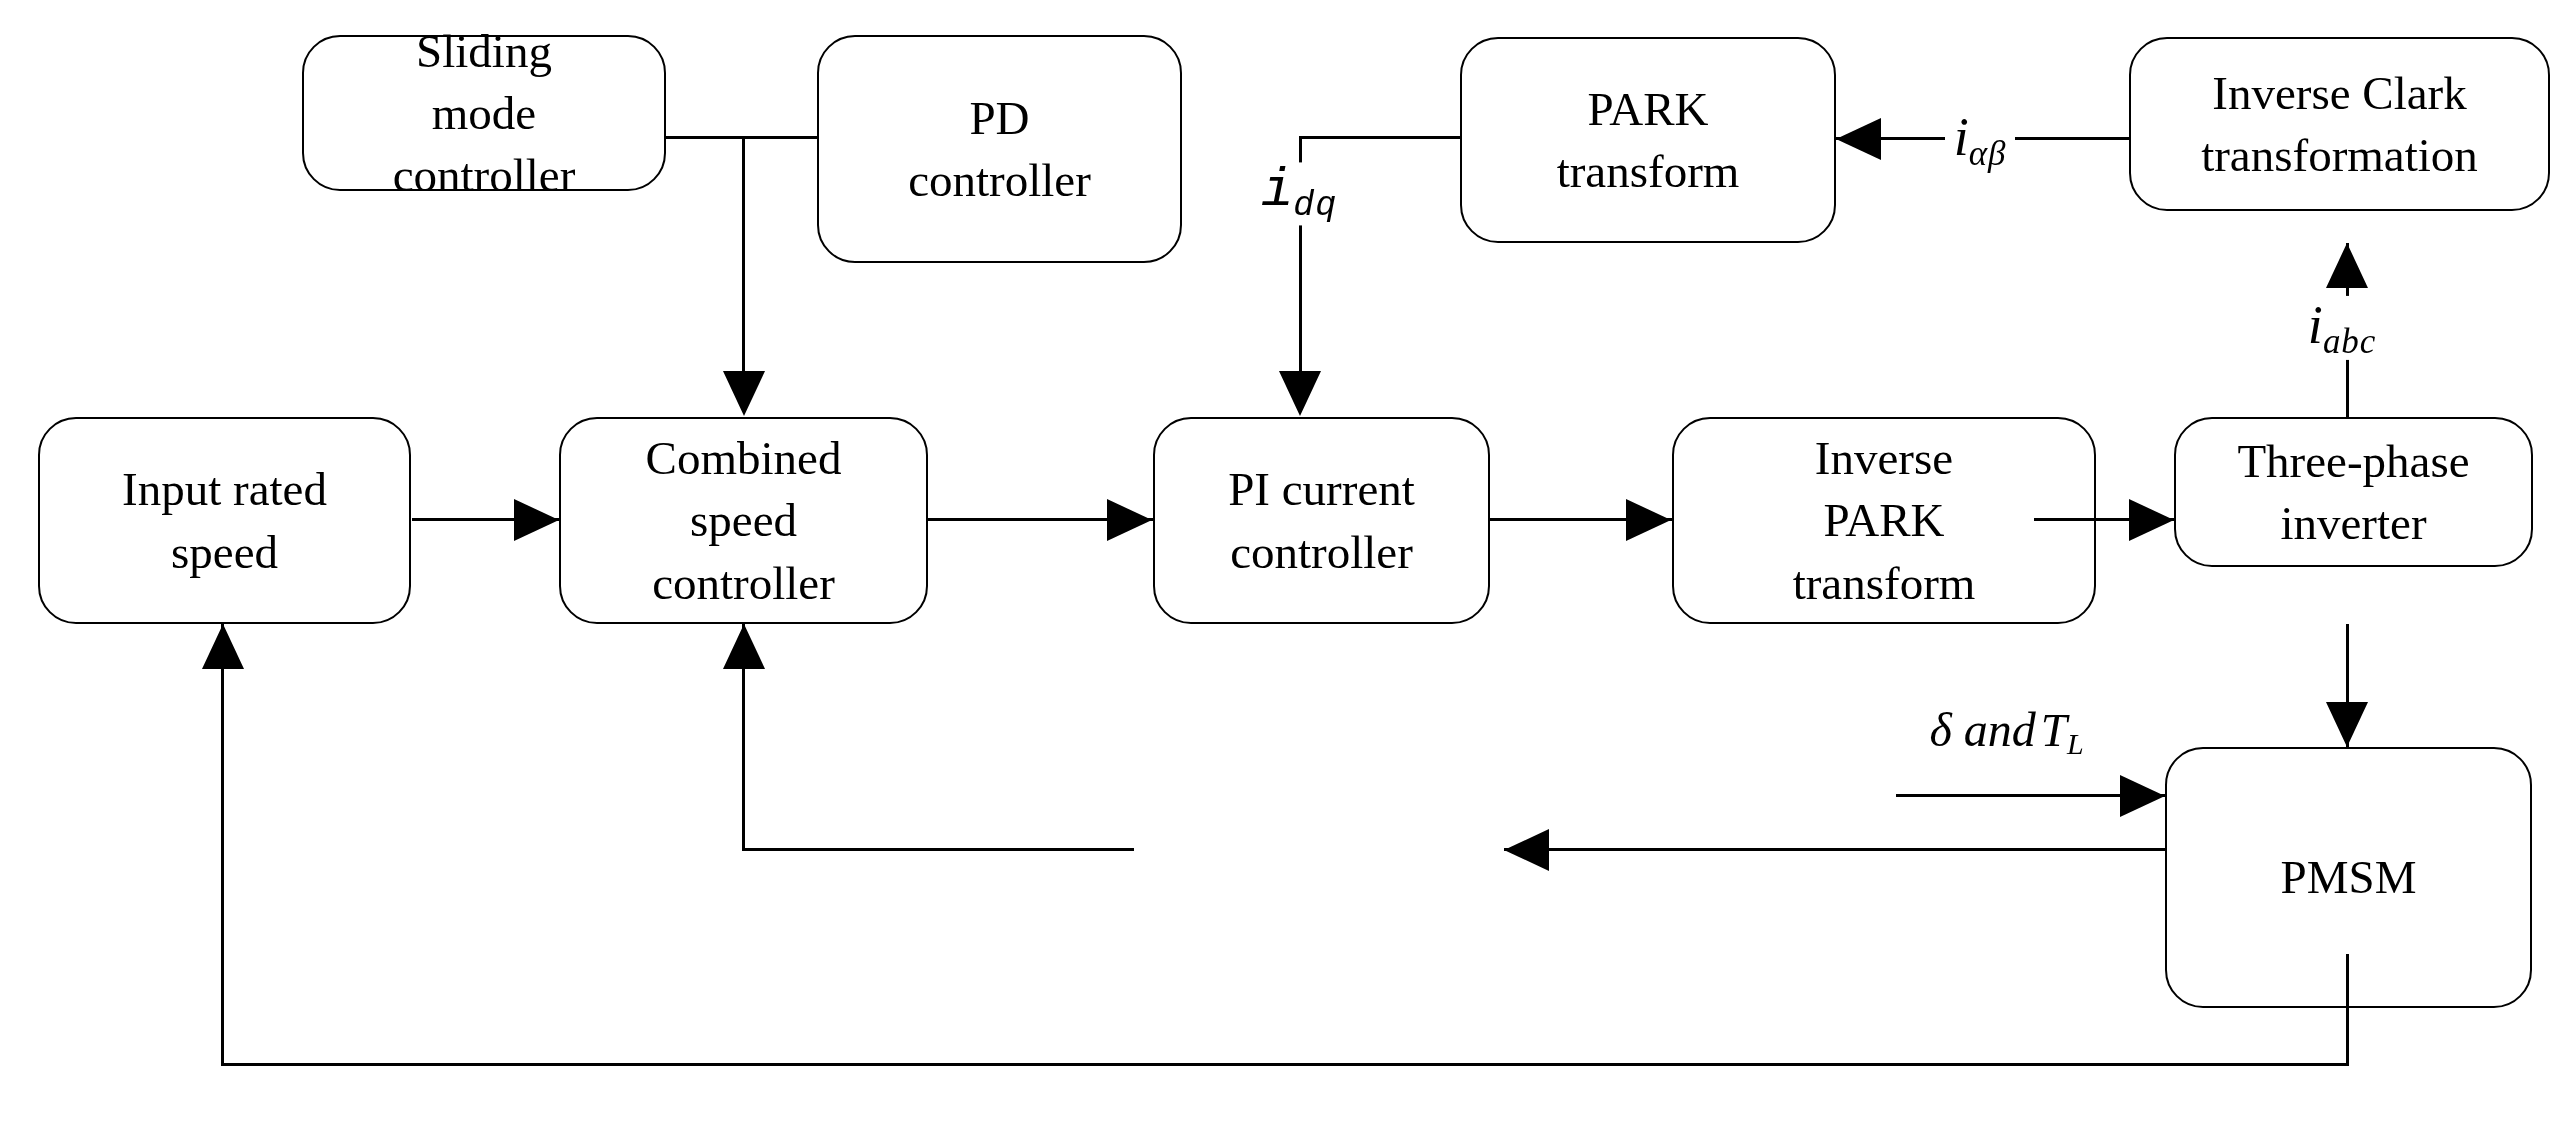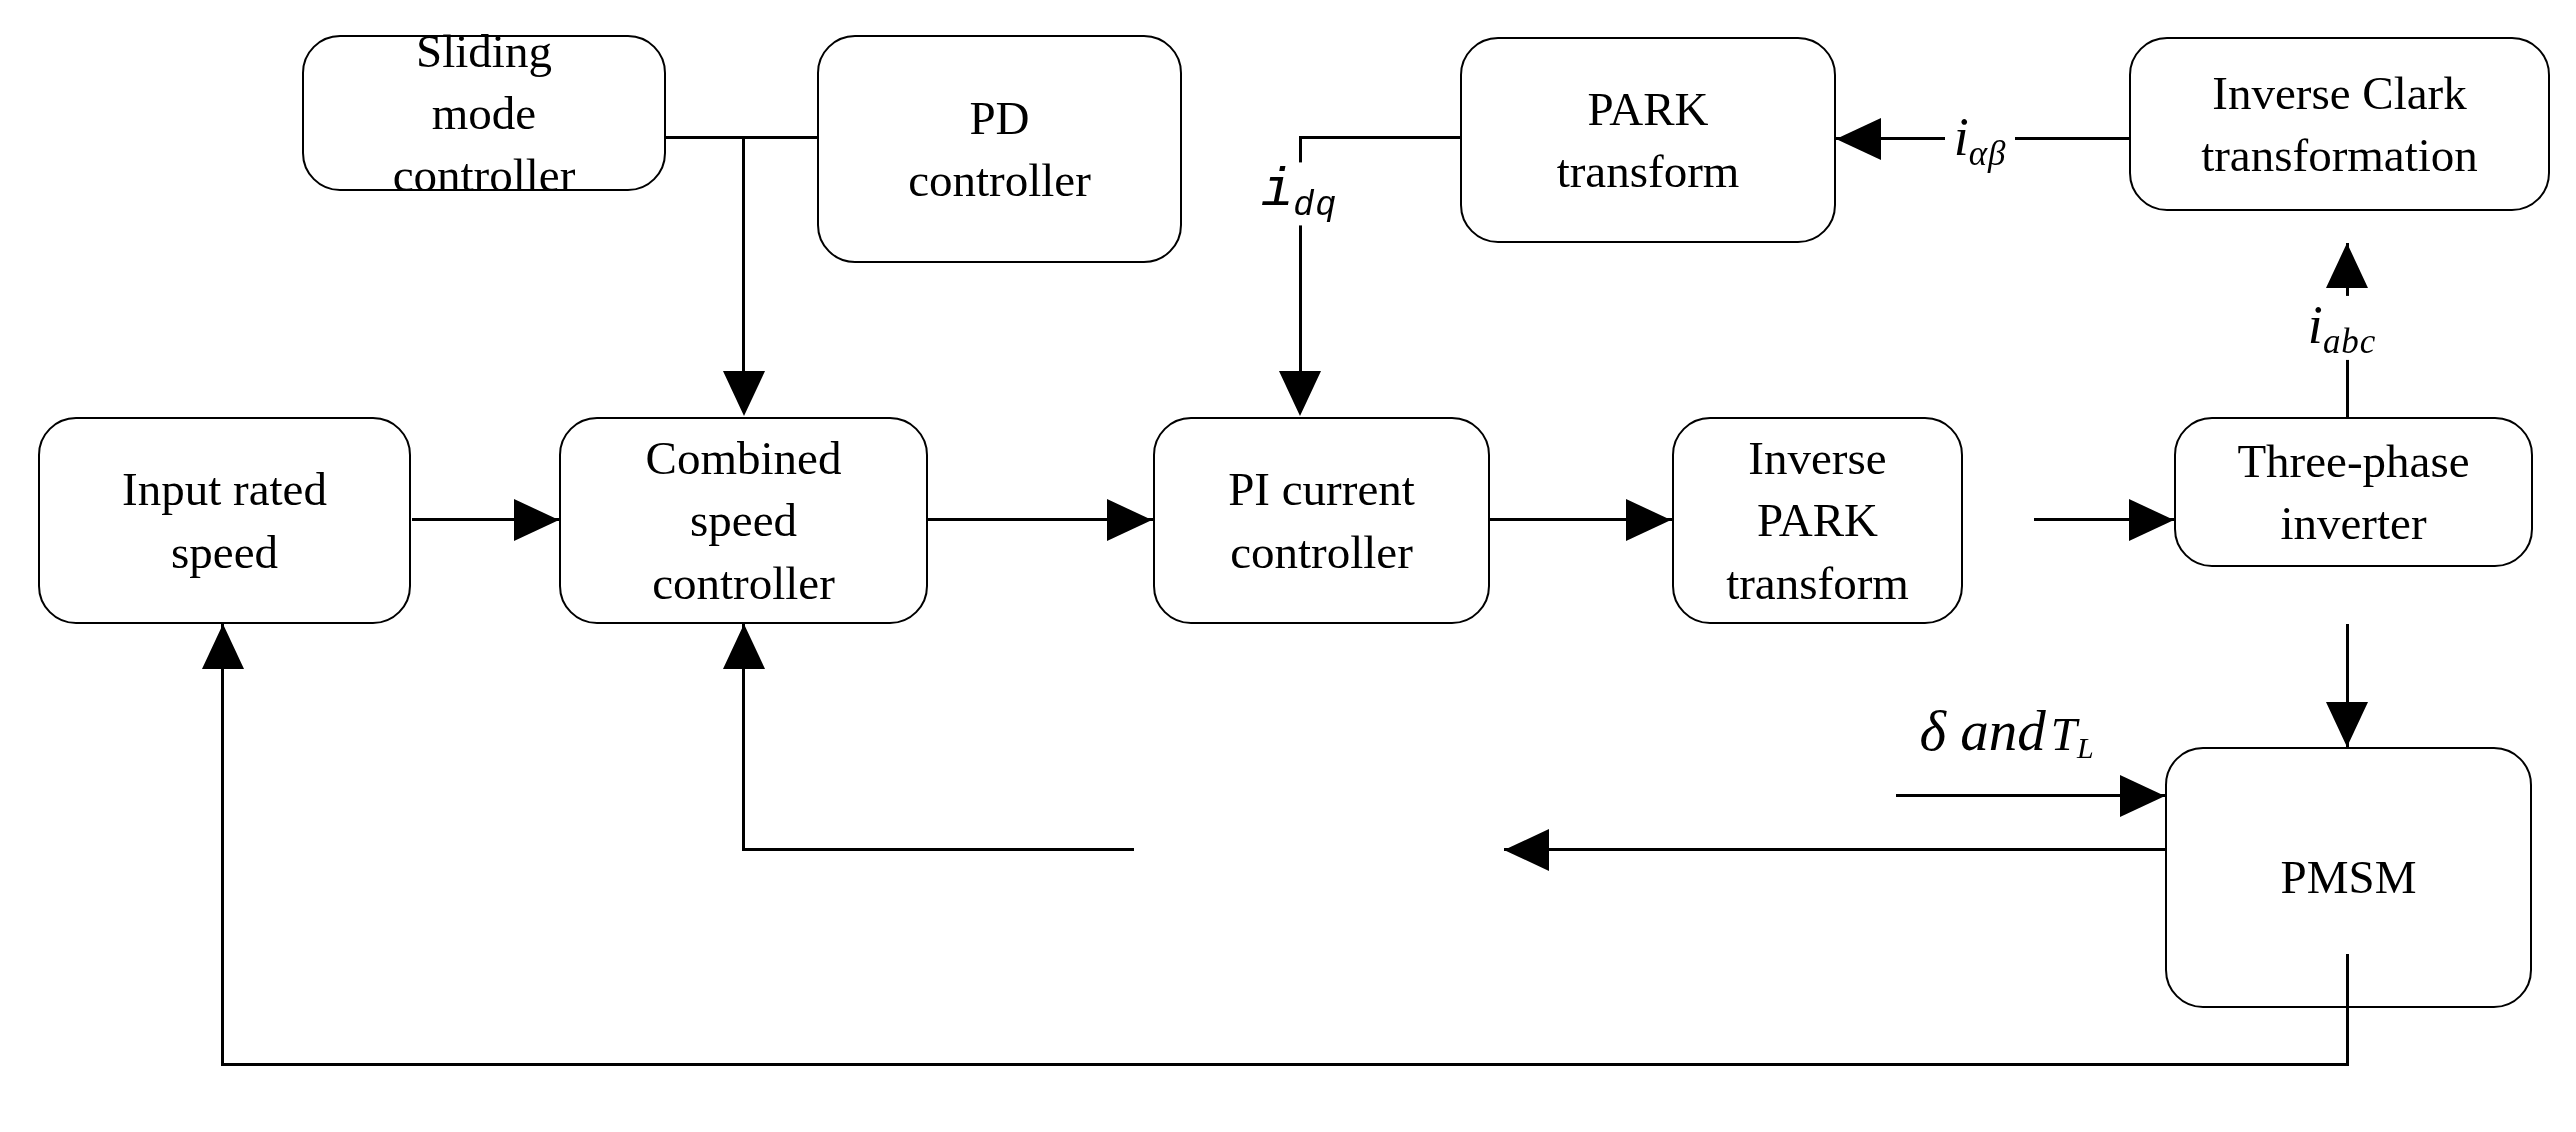--- a/index.html
+++ b/index.html
@@ -67,21 +67,21 @@
     position: absolute;
     transform: translate(-50%, -50%);
     background: #ffffff;
     padding: 1.7px 8.7px;
     font-style: italic;
     white-space: nowrap;
     line-height: 1;
   }
   .sig-base { font-size: 54px; font-style: italic; }
   .sig-sub  { font-size: 35px; font-style: italic; vertical-align: -0.28em; letter-spacing: 0.9px; }
-  .sig-pre  { font-size: 57px; font-style: italic; margin-right: 5px; }
+  .sig-pre  { font-size: 48px; font-style: italic; margin-right: 5px; }
   .sig.delta .sig-base { font-size: 47px; }
   .sig.delta .sig-sub  { font-size: 30px; }
 </style>
 </head>
 <body>
 
 <div class="stage">
 
   <div class="block" style="left:302px; top:35px; width:364px; height:156px;">
     <div class="block-label">Sliding<br>mode<br>controller</div>
@@ -104,21 +104,21 @@
   </div>
 
   <div class="block" style="left:559px; top:417px; width:369px; height:207px;">
     <div class="block-label">Combined<br>speed<br>controller</div>
   </div>
 
   <div class="block" style="left:1153px; top:417px; width:337px; height:207px;">
     <div class="block-label">PI current<br>controller</div>
   </div>
 
-  <div class="block" style="left:1672px; top:417px; width:291px; height:207px;">
+  <div class="block" style="left:1672px; top:417px; width:424px; height:207px;">
     <div class="block-label">Inverse<br>PARK<br>transform</div>
   </div>
 
   <div class="block" style="left:2174px; top:417px; width:359px; height:150px;">
     <div class="block-label">Three-phase<br>inverter</div>
   </div>
 
 
   <div class="block" style="left:2165px; top:747px; width:367px; height:261px;">
     <div class="block-label">PMSM</div>

